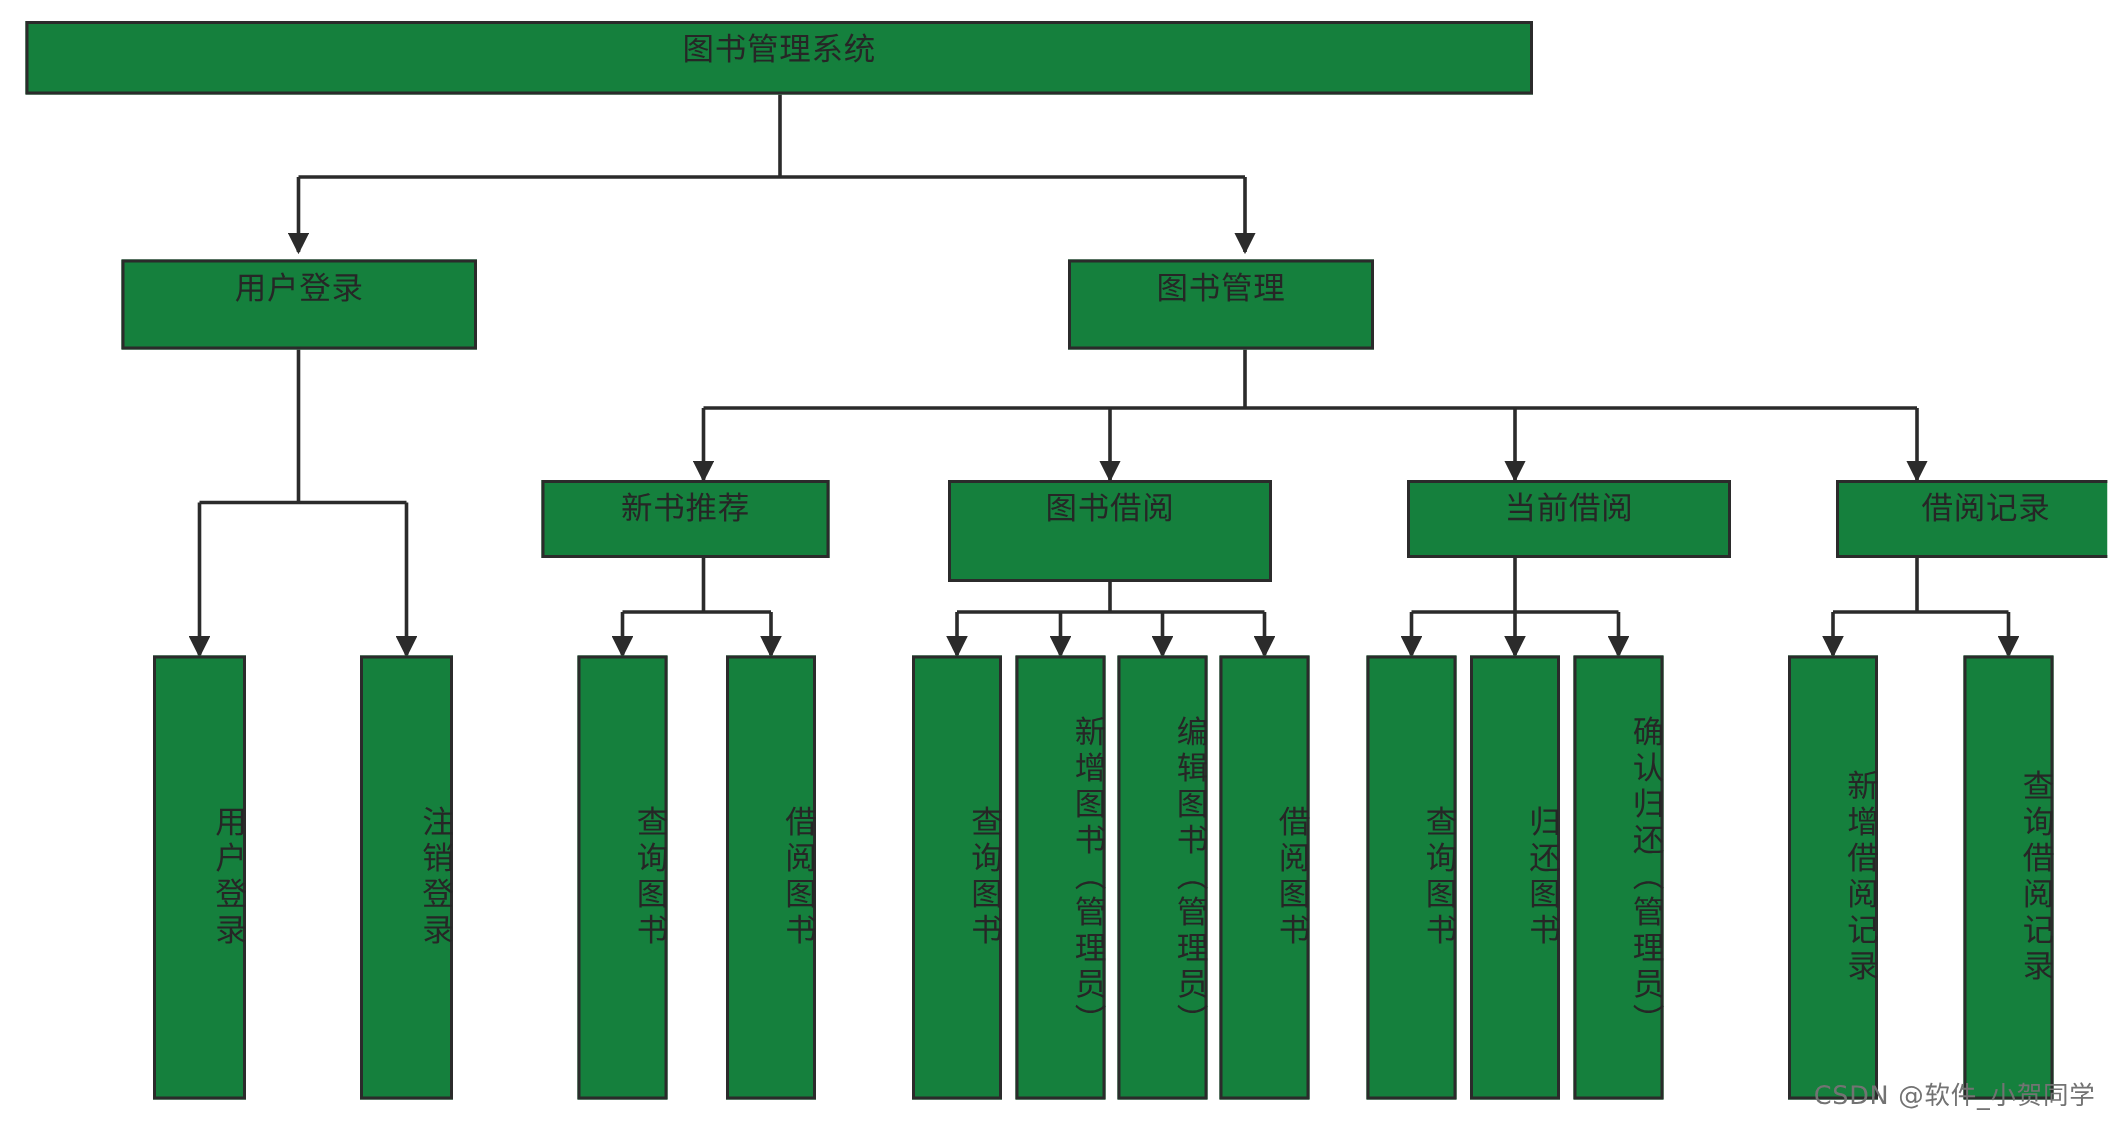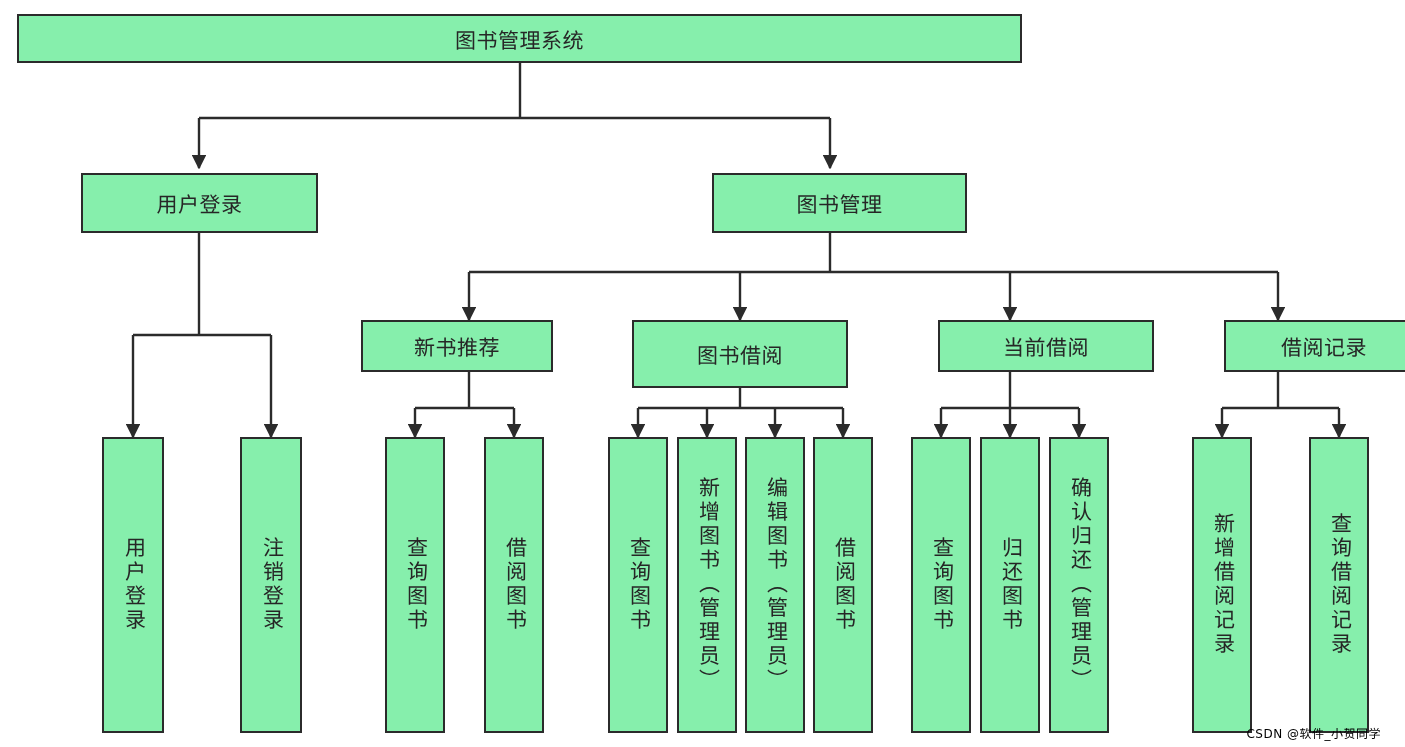--- a/index.html
+++ b/index.html
@@ -22,24 +22,24 @@
     position: absolute;
     left: 0;
     top: 0;
     width: 1405px;
     height: 747px;
     pointer-events: none;
   }
   .node {
     position: absolute;
     box-sizing: border-box;
-    background: #86efac;
+    background: #15803d;
     border: 2px solid #2b2b2b;
     display: flex;
-    align-items: center;
+    align-items: flex-start;
     justify-content: center;
     color: #262626;
   }
   .node.horiz {
     font-size: 21px;
     letter-spacing: 0.5px;
   }
   .node.vert {
     writing-mode: vertical-rl;
     text-orientation: upright;
@@ -49,24 +49,24 @@
     padding: 4px 0;
   }
   .node.vert .vtext {
     writing-mode: vertical-rl;
     text-orientation: upright;
     white-space: nowrap;
   }
   .node-root { border-width: 2px; }
   .watermark {
     position: absolute;
-    right: 24px;
+    right: 8px;
     bottom: 6px;
-    font-size: 12px;
-    color: #000000;
+    font-size: 17px;
+    color: #737373;
     letter-spacing: 0.5px;
     white-space: nowrap;
     font-family: "DejaVu Sans", "Liberation Sans", sans-serif;
   }
 </style>
 </head>
 <body>
 
 <div id="canvas">
 
@@ -120,21 +120,21 @@
     </g>
   </svg>
 
   <div class="node horiz node-root" style="left:17px; top:14px; width:1005px; height:49px;">
     <span>图书管理系统</span>
   </div>
 
   <div class="node horiz" style="left:81px; top:173px; width:237px; height:60px;">
     <span>用户登录</span>
   </div>
-  <div class="node horiz" style="left:712px; top:173px; width:255px; height:60px;">
+  <div class="node horiz" style="left:712px; top:173px; width:204px; height:60px;">
     <span>图书管理</span>
   </div>
 
   <div class="node horiz" style="left:361px; top:320px; width:192px; height:52px;">
     <span>新书推荐</span>
   </div>
   <div class="node horiz" style="left:632px; top:320px; width:216px; height:68px;">
     <span>图书借阅</span>
   </div>
   <div class="node horiz" style="left:902px; top:320px; width:216px; height:52px;margin-left:36px;">

